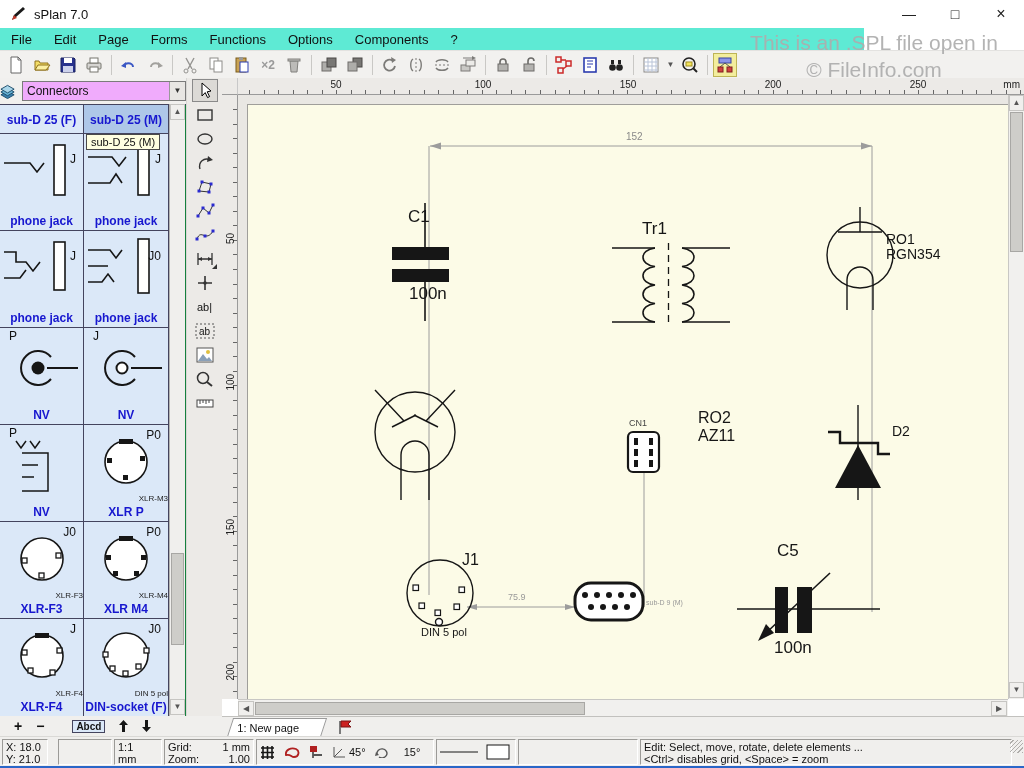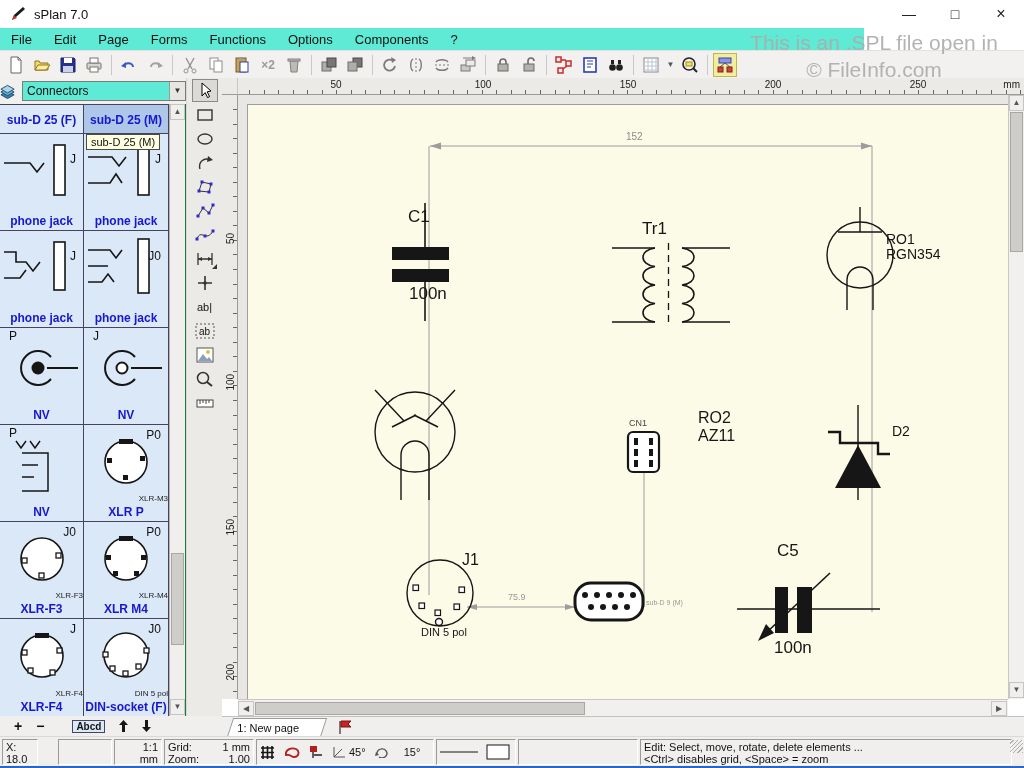--- a/index.html
+++ b/index.html
@@ -24,21 +24,21 @@
   .tsep { width:1px; height:20px; background:#c9c8c5; margin:0 4px; }
   .x2 { font-size:12px; font-weight:bold; color:#9a9a9a; }
   .tb.link { background:#f3ee9d; border:1px solid #bdb457; }
   .ddarrow { font-size:8px; color:#555; width:11px; }
 
   
   #watermark { position:absolute; top:29px; right:12px; width:276px; text-align:center; z-index:60; pointer-events:none; font-size:21px; line-height:27px; color:rgba(172,172,172,.92); }
 
   
   #libheader { position:absolute; left:0; top:78px; width:186px; height:26px; background:#f1f0ee; display:flex; align-items:center; }
-  #libselect { margin-left:6px; width:174px; height:20px; background:#5eead4; border:1px solid #7b7b7b; display:flex; align-items:center; font-size:12px; }
+  #libselect { margin-left:6px; width:174px; height:20px; background:#f0abfc; border:1px solid #7b7b7b; display:flex; align-items:center; font-size:12px; }
   #libselect .val { padding-left:4px; flex:1; }
   #libselect .drop { width:16px; height:18px; background:#e8e6e3; border-left:1px solid #999; text-align:center; font-size:8px; line-height:18px; color:#333; }
   #libgrid { position:absolute; left:0; top:104px; width:192px; height:612px; background:#15803d; border-top:1px solid #44445e; overflow:hidden; }
   .cell { position:absolute; width:84px; background:#dbe8f8; border-right:1px solid #44445e; border-bottom:1px solid #44445e; }
   .cell.c0 { left:0; } .cell.c1 { left:84px; width:85px; }
   .cell.sel { background:#aec7e8; }
   .cell .lbl { position:absolute; bottom:2px; left:0; width:100%; text-align:center; font-size:12px; font-weight:bold; color:#1717cf; }
   .cell .des { position:absolute; font-size:12px; color:#111; }
   .des-tr { top:3px; right:7px; } .des-mr { top:18px; right:7px; } .des-tl { top:1px; left:9px; }
   .cell .sub { position:absolute; bottom:18px; left:0; width:100%; text-align:right; font-size:8px; color:#222; }
@@ -716,26 +716,26 @@
   <div id="tab1">
       <span>1: New page</span>
     </div>
   <svg style="position:absolute;left:116px;top:3px;" width="14" height="15" viewBox="0 0 14 15">
     <path d="M2 1v13" stroke="#555" stroke-width="1.5"></path>
       <path d="M3 1h10l-3 3 3 3H3z" fill="#cc2222" stroke="#7a1515"></path>
   </svg>
 </div>
 
 <div id="statusbar">
-  <div class="seg" style="left:2px;width:36px;">
+  <div class="seg" style="left:2px;width:46px;">
     <div>X: 18.0</div>
       <div>Y: 21.0</div>
   </div>
   <div class="seg" style="left:58px;width:54px;"></div>
-  <div class="seg" style="left:114px;width:48px;text-align:right;">
+  <div class="seg" style="left:114px;width:48px;text-align:left;">
     <div>1:1</div>
       <div>mm</div>
   </div>
   <div class="seg" style="left:164px;width:90px;">
     <div class="row2col">
         <span>Grid:</span>
         <span>1 mm</span>
       </div>
     <div class="row2col">
         <span>Zoom:</span>

